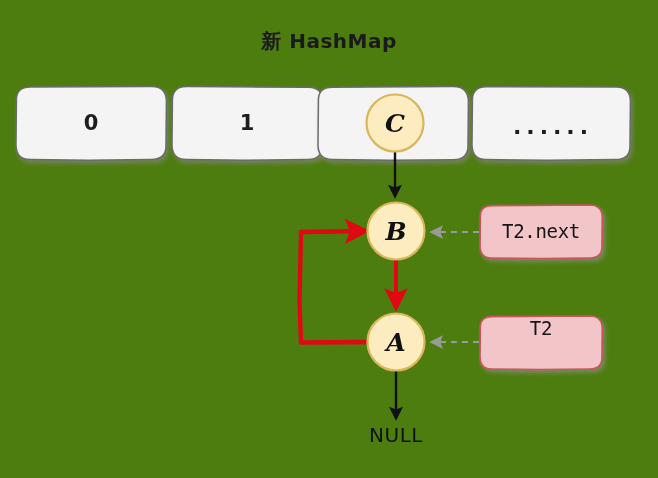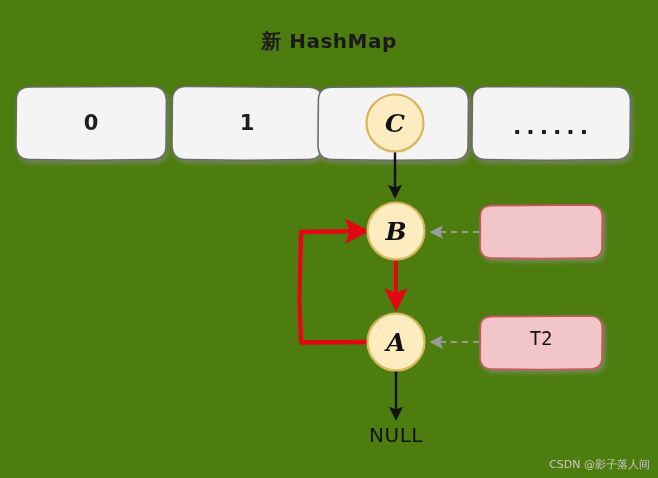--- a/index.html
+++ b/index.html
@@ -189,19 +189,19 @@
   <div class="title">新 HashMap</div>
 
   <div class="cell-label" style="left:91px;  top:123px;">0</div>
   <div class="cell-label" style="left:247px; top:123px;">1</div>
   <div class="cell-label dots" style="left:553px; top:126px;">......</div>
 
   <div class="node-label" style="left:395px; top:123px;">C</div>
   <div class="node-label" style="left:396px; top:231px;">B</div>
   <div class="node-label" style="left:396px; top:342px;">A</div>
 
-  <div class="tag-label" style="left:541px; top:338px;">T2</div>
+  <div class="tag-label" style="left:541px; top:231px;">T2.next</div>
+  <div class="tag-label" style="left:541px; top:328px;">T2</div>
 
   <div class="null-label" style="left:396px; top:435px;">NULL</div>
 
-  <div class="watermark">CSDN @影子落人间</div>
 
 </div>
 
 </body></html>

